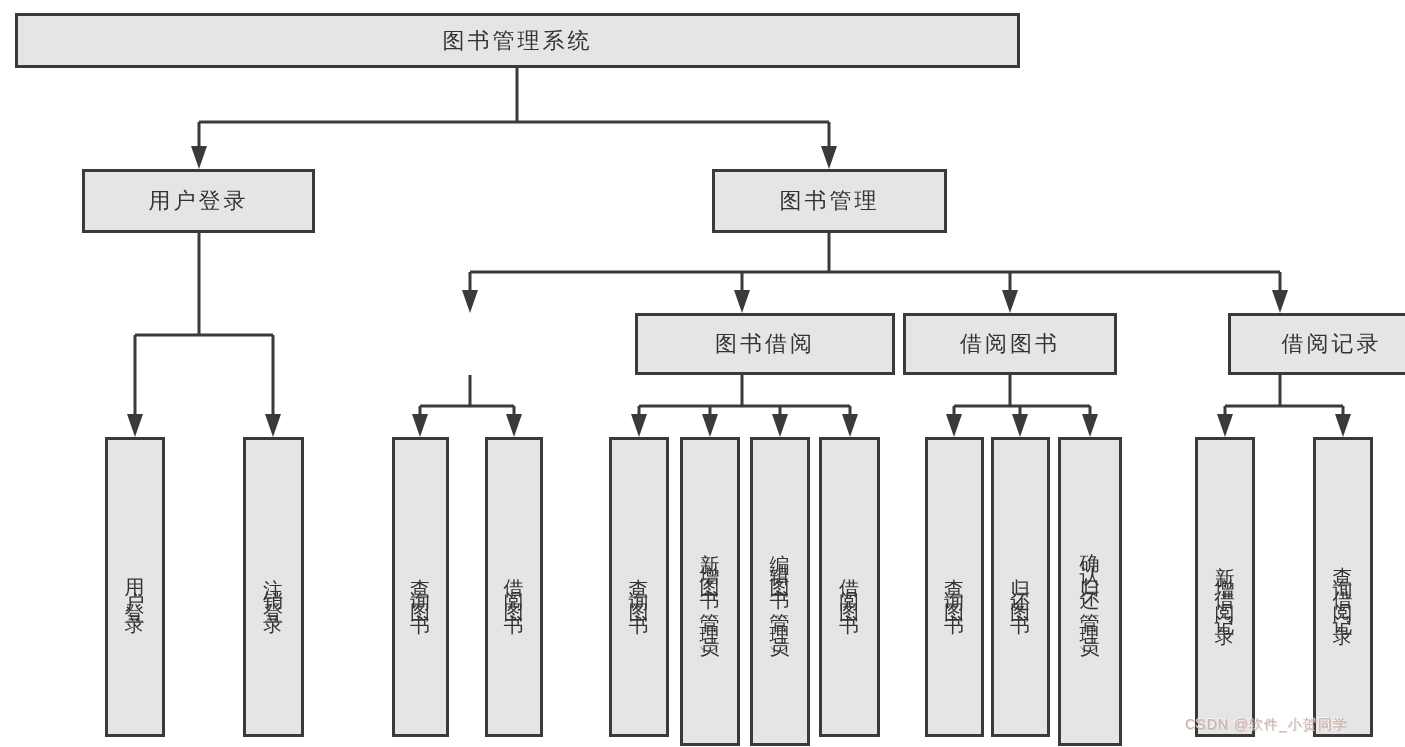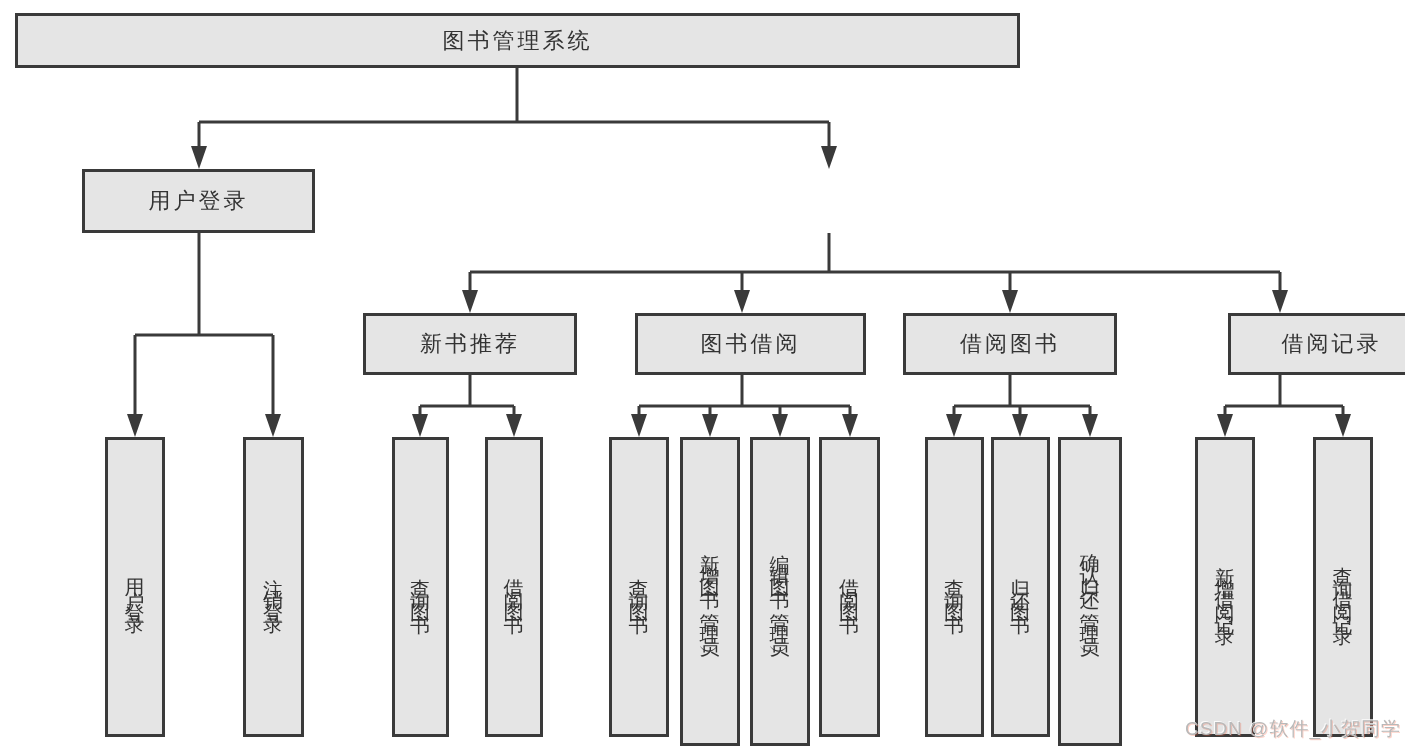--- a/index.html
+++ b/index.html
@@ -34,21 +34,21 @@
     writing-mode: vertical-rl;
     font-size: 20px;
     letter-spacing: 12px;
     line-height: 1;
     white-space: normal;
   }
   .watermark {
     position: absolute;
     z-index: 3;
     color: var(--watermark, #b9b9b9);
-    font-size: 19px;
+    font-size: 14px;
     letter-spacing: 1px;
     white-space: nowrap;
     text-shadow: 1px 1px 0 rgba(253, 93, 59, 0.28), -1px -1px 0 rgba(255,255,255,0.85);
   }
 </style>
 </head>
 <body>
 
 <div class="stage">
 
@@ -88,23 +88,23 @@
       <polygon points="1012,414 1028,414 1020,437"></polygon>
       <polygon points="1082,414 1098,414 1090,437"></polygon>
       <polygon points="1217,414 1233,414 1225,437"></polygon>
       <polygon points="1335,414 1351,414 1343,437"></polygon>
     </g>
   </svg>
 
   <div class="box" style="left:15px; top:13px; width:1005px; height:55px;">图书管理系统</div>
 
   <div class="box" style="left:82px; top:169px; width:233px; height:64px;">用户登录</div>
+  <div class="box" style="left:712px; top:169px; width:235px; height:64px;">图书管理</div>
 
-  <div class="box" style="left:363px; top:313px; width:214px; height:62px;">新书推荐</div>
-  <div class="box" style="left:635px; top:313px; width:231px; height:62px;">图书借阅</div>
+  <div class="box" style="left:635px; top:313px; width:260px; height:62px;">图书借阅</div>
   <div class="box" style="left:903px; top:313px; width:214px; height:62px;">借阅图书</div>
   <div class="box" style="left:1228px; top:313px; width:207px; height:62px;">借阅记录</div>
 
   <div class="box vbox" style="left:105px; top:437px; width:60px; height:300px;">用户登录</div>
   <div class="box vbox" style="left:243px; top:437px; width:61px; height:300px;">注销登录</div>
 
   <div class="box vbox" style="left:392px; top:437px; width:57px; height:300px;">查询图书</div>
   <div class="box vbox" style="left:485px; top:437px; width:58px; height:300px;">借阅图书</div>
 
   <div class="box vbox" style="left:609px; top:437px; width:60px; height:300px;">查询图书</div>

